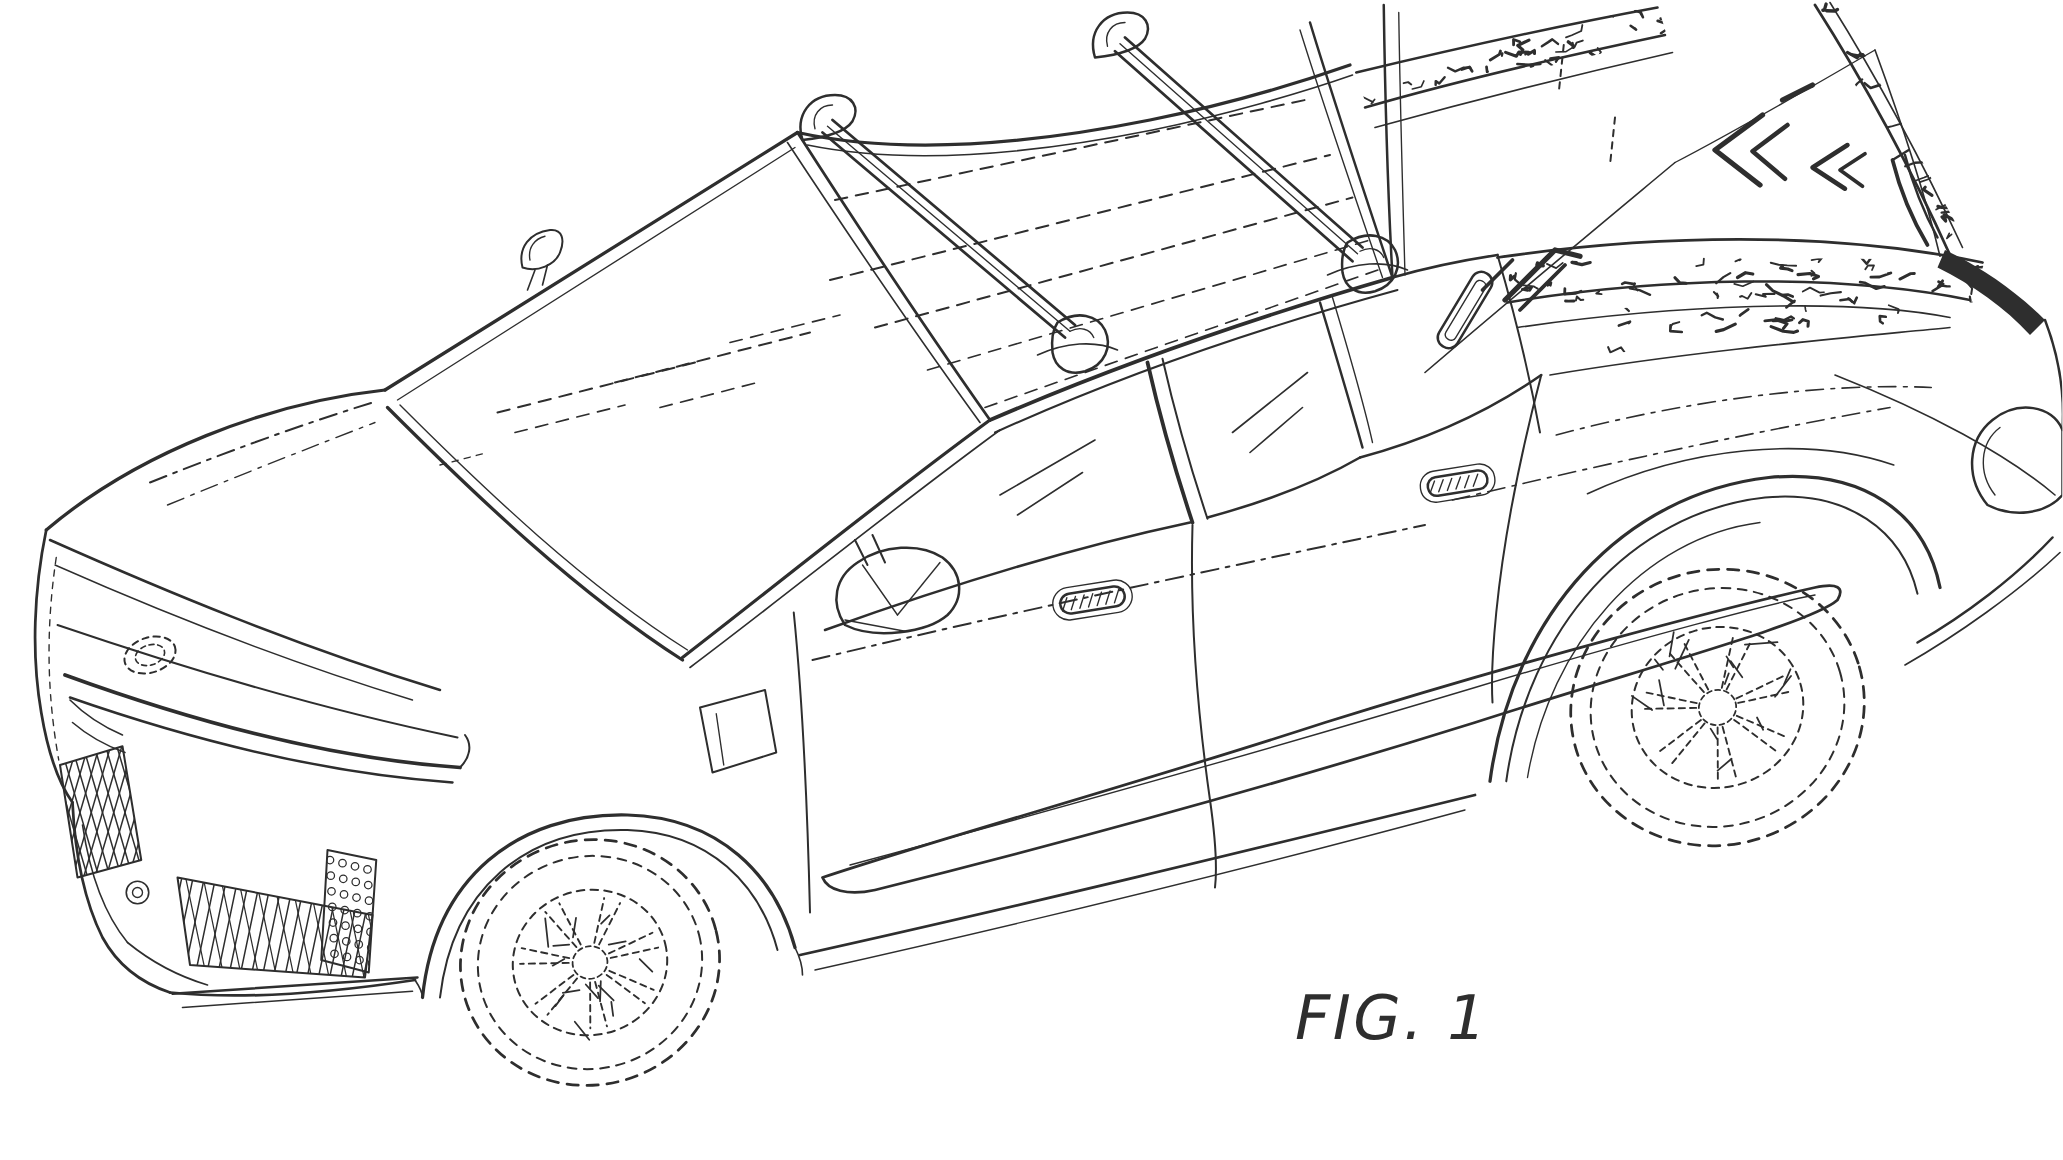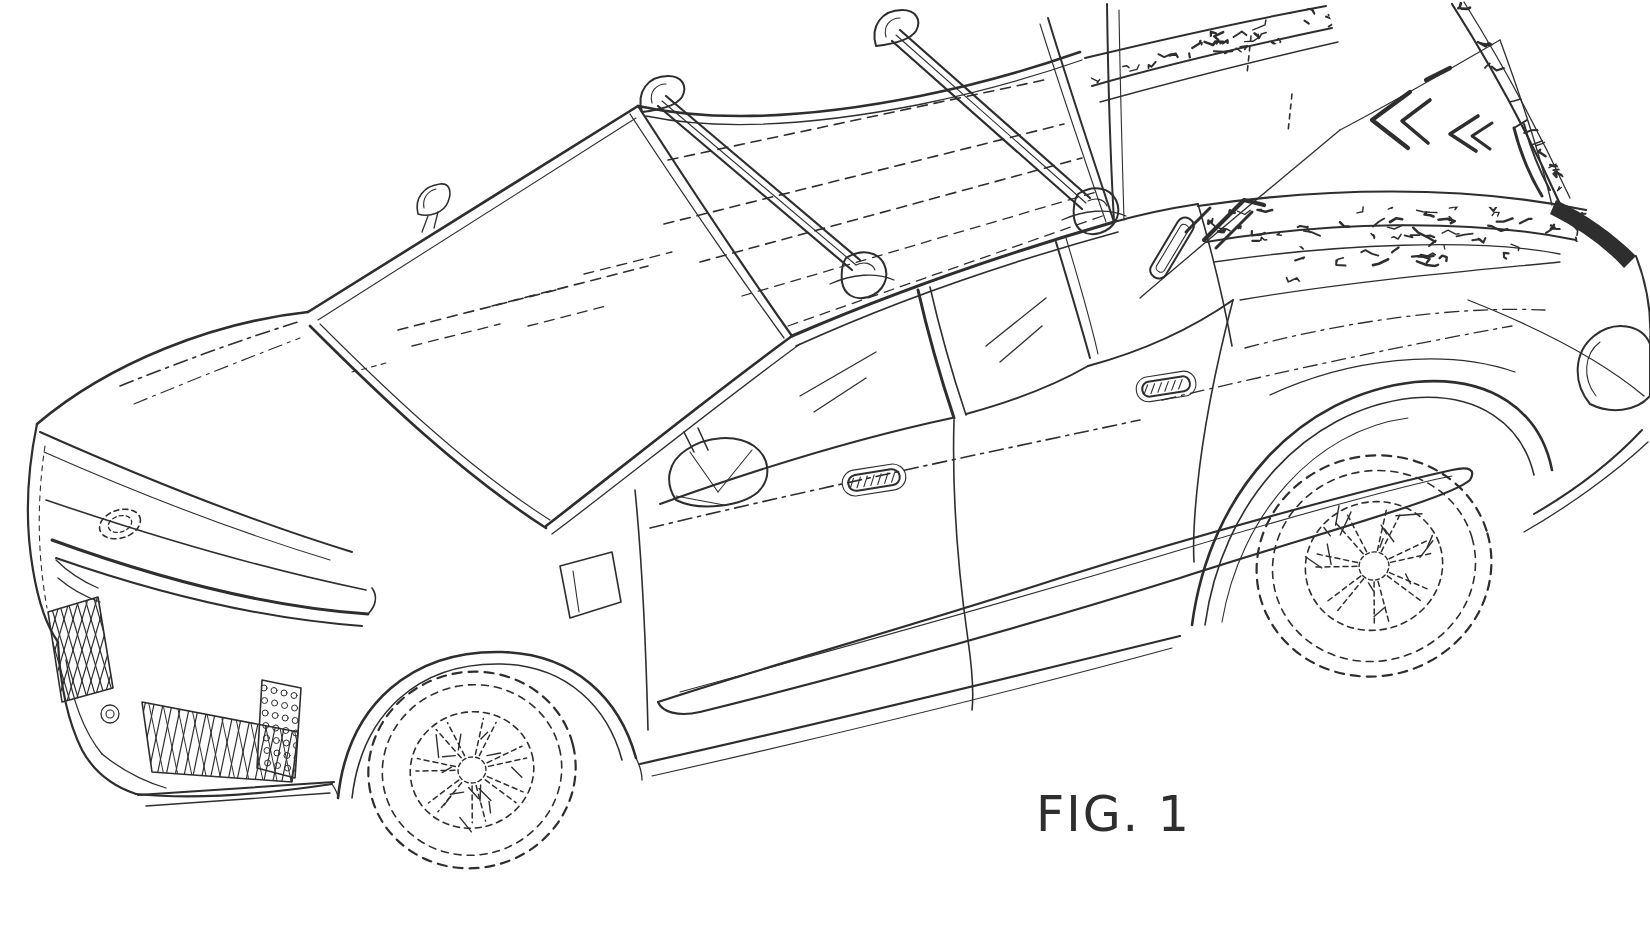--- a/index.html
+++ b/index.html
@@ -7,21 +7,21 @@
   .stage { position:relative; width:1650px; height:928px; background:var(--bg); overflow:hidden;
            font-family:"DejaVu Sans","Liberation Sans",sans-serif; }
   .stage svg { position:absolute; inset:0; color:var(--ink); }
   svg path, svg line, svg ellipse, svg circle, svg rect, svg polyline {
     fill:none; stroke:currentColor; stroke-linecap:round; stroke-linejoin:round; }
   .w1{stroke-width:1.1} .w12{stroke-width:1.3} .w15{stroke-width:1.6} .w2{stroke-width:2}
   .w22{stroke-width:2.2} .w25{stroke-width:2.6} .w3{stroke-width:3} .w35{stroke-width:3.6} .w4{stroke-width:4.2}
   .dash{stroke-dasharray:10 7} .dash2{stroke-dasharray:5 5} .dashdot{stroke-dasharray:14 6 3 6}
   .fill{fill:currentColor; stroke:none;}
   .fig-label { position:absolute; left:1036px; top:786px; font-size:49px; letter-spacing:2px;
-               color:var(--ink); white-space:nowrap; }
+               color:var(--ink); white-space:nowrap;font-style:italic; }
 </style>
 </head>
 <body>
 
 <div class="stage">
 <svg viewBox="0 0 1650 928" width="1650" height="928" aria-hidden="true">
   <defs>
     <clipPath id="meshA">
           <polygon points="48,612 98,597 113,688 62,702"></polygon>
         </clipPath>

